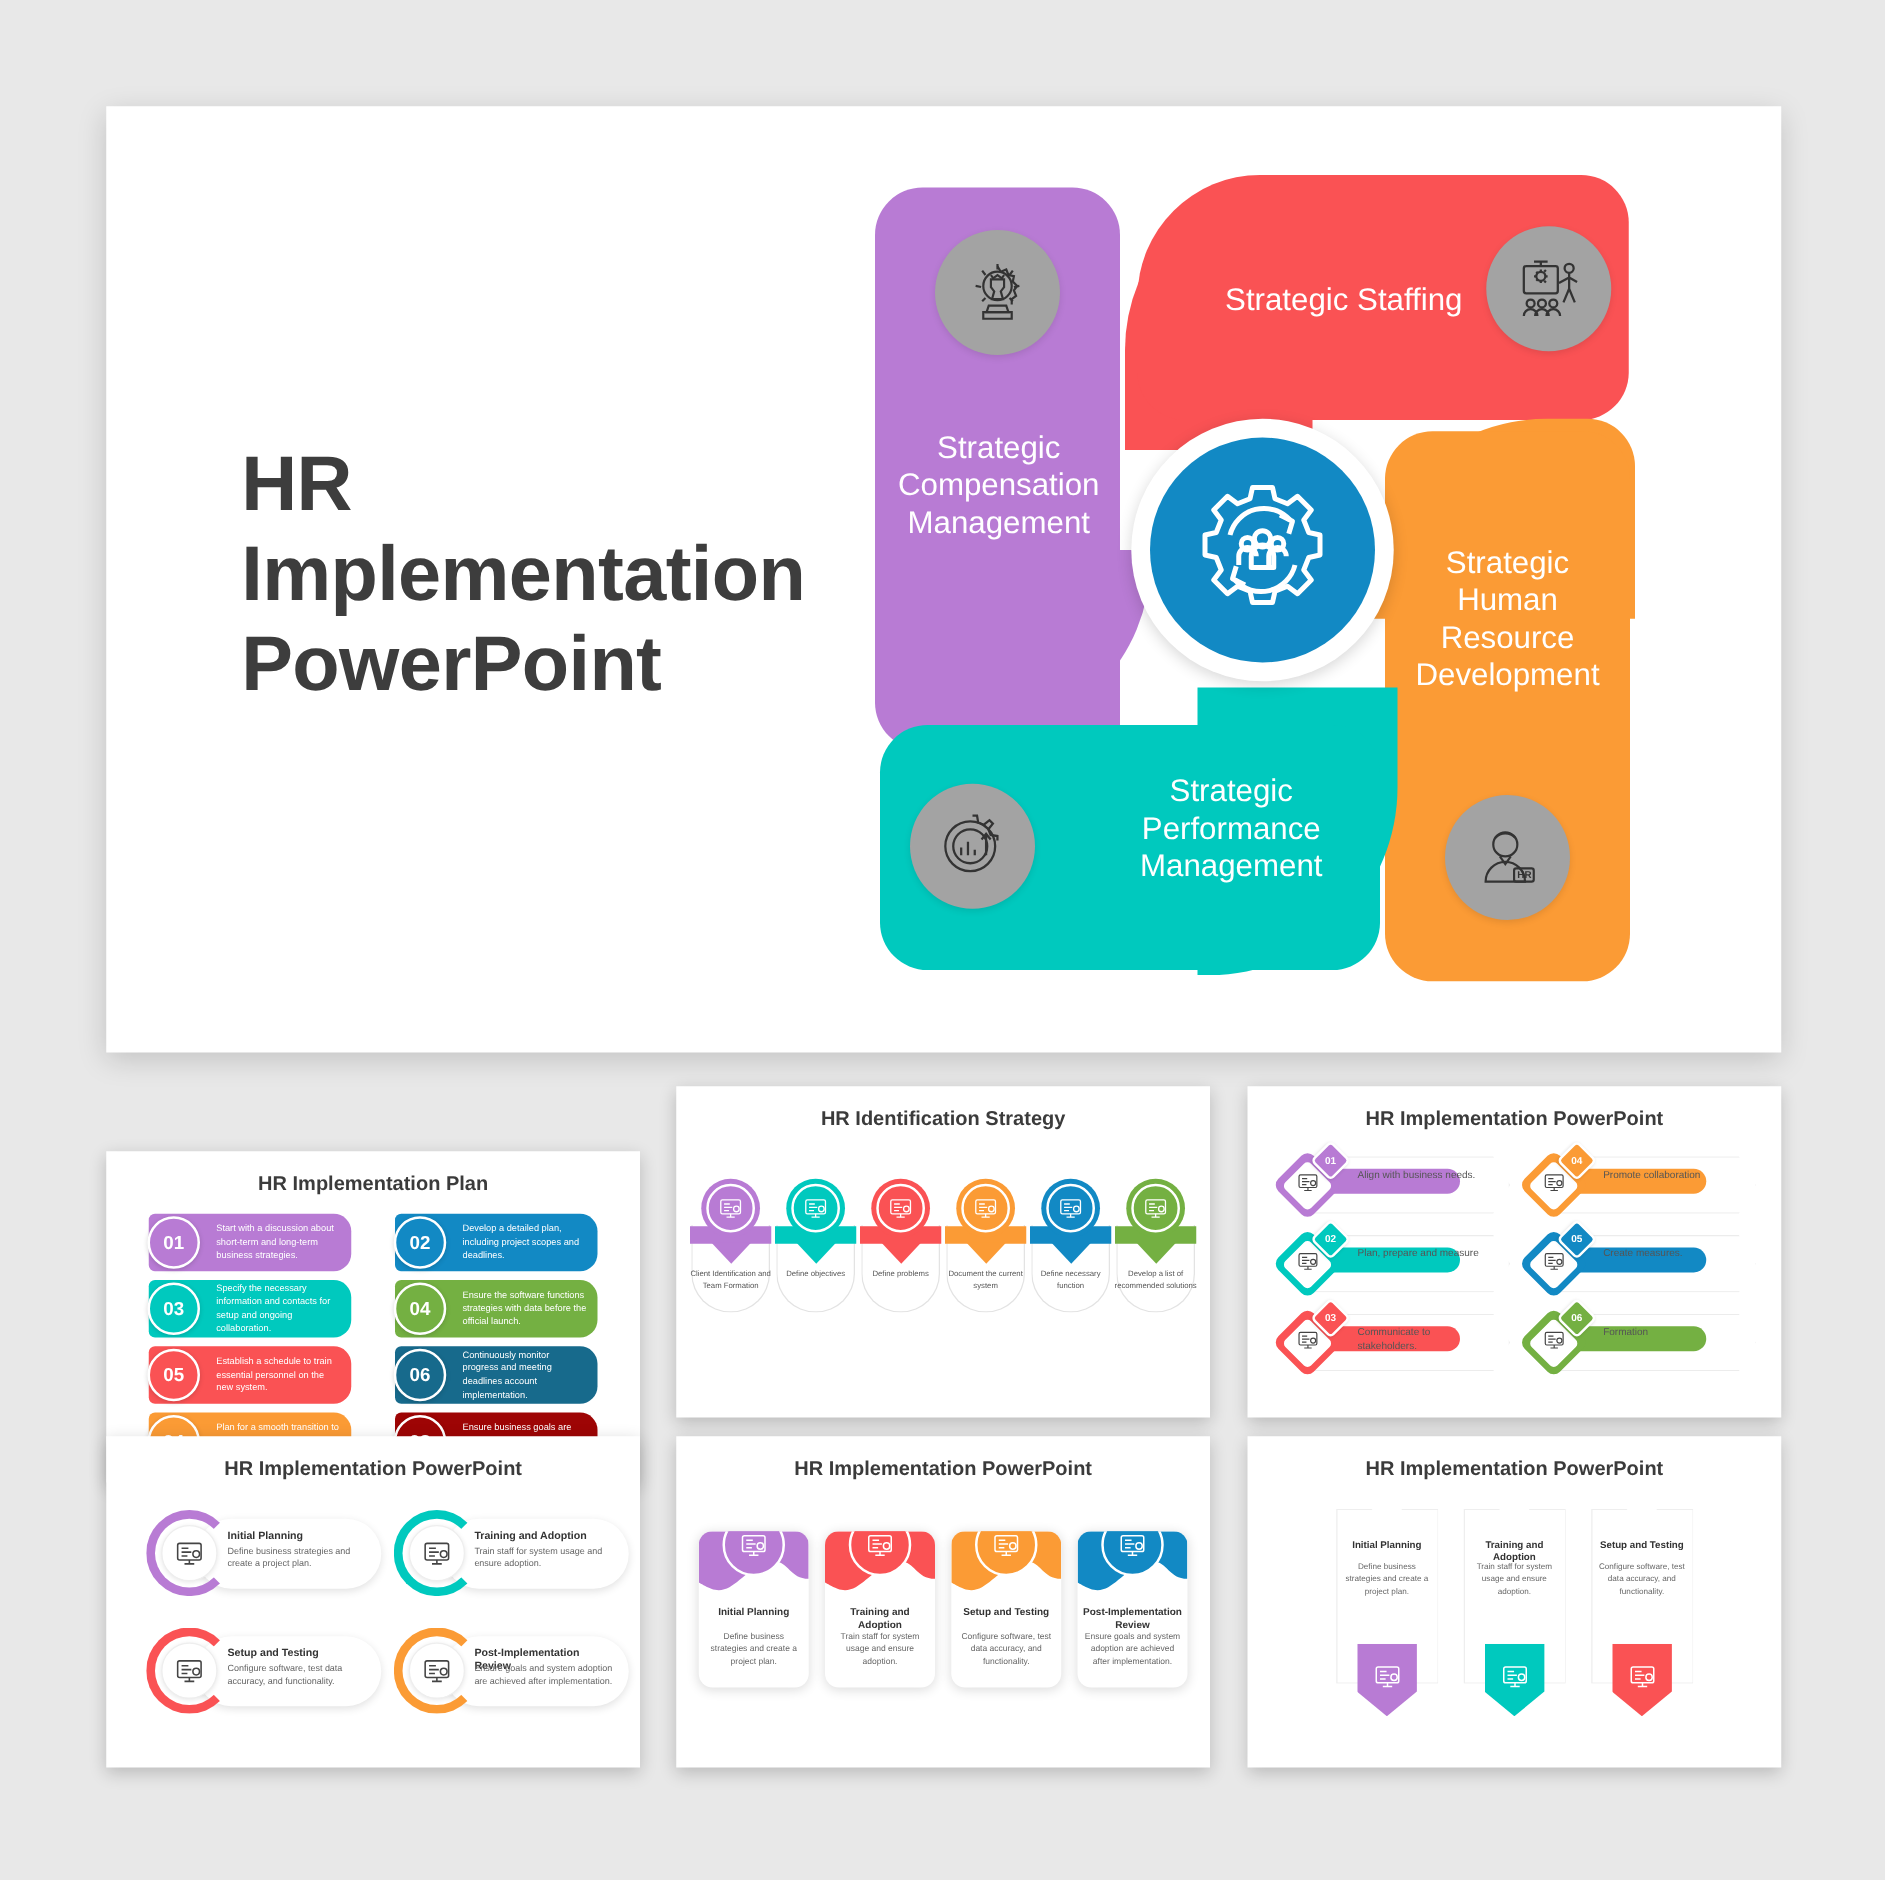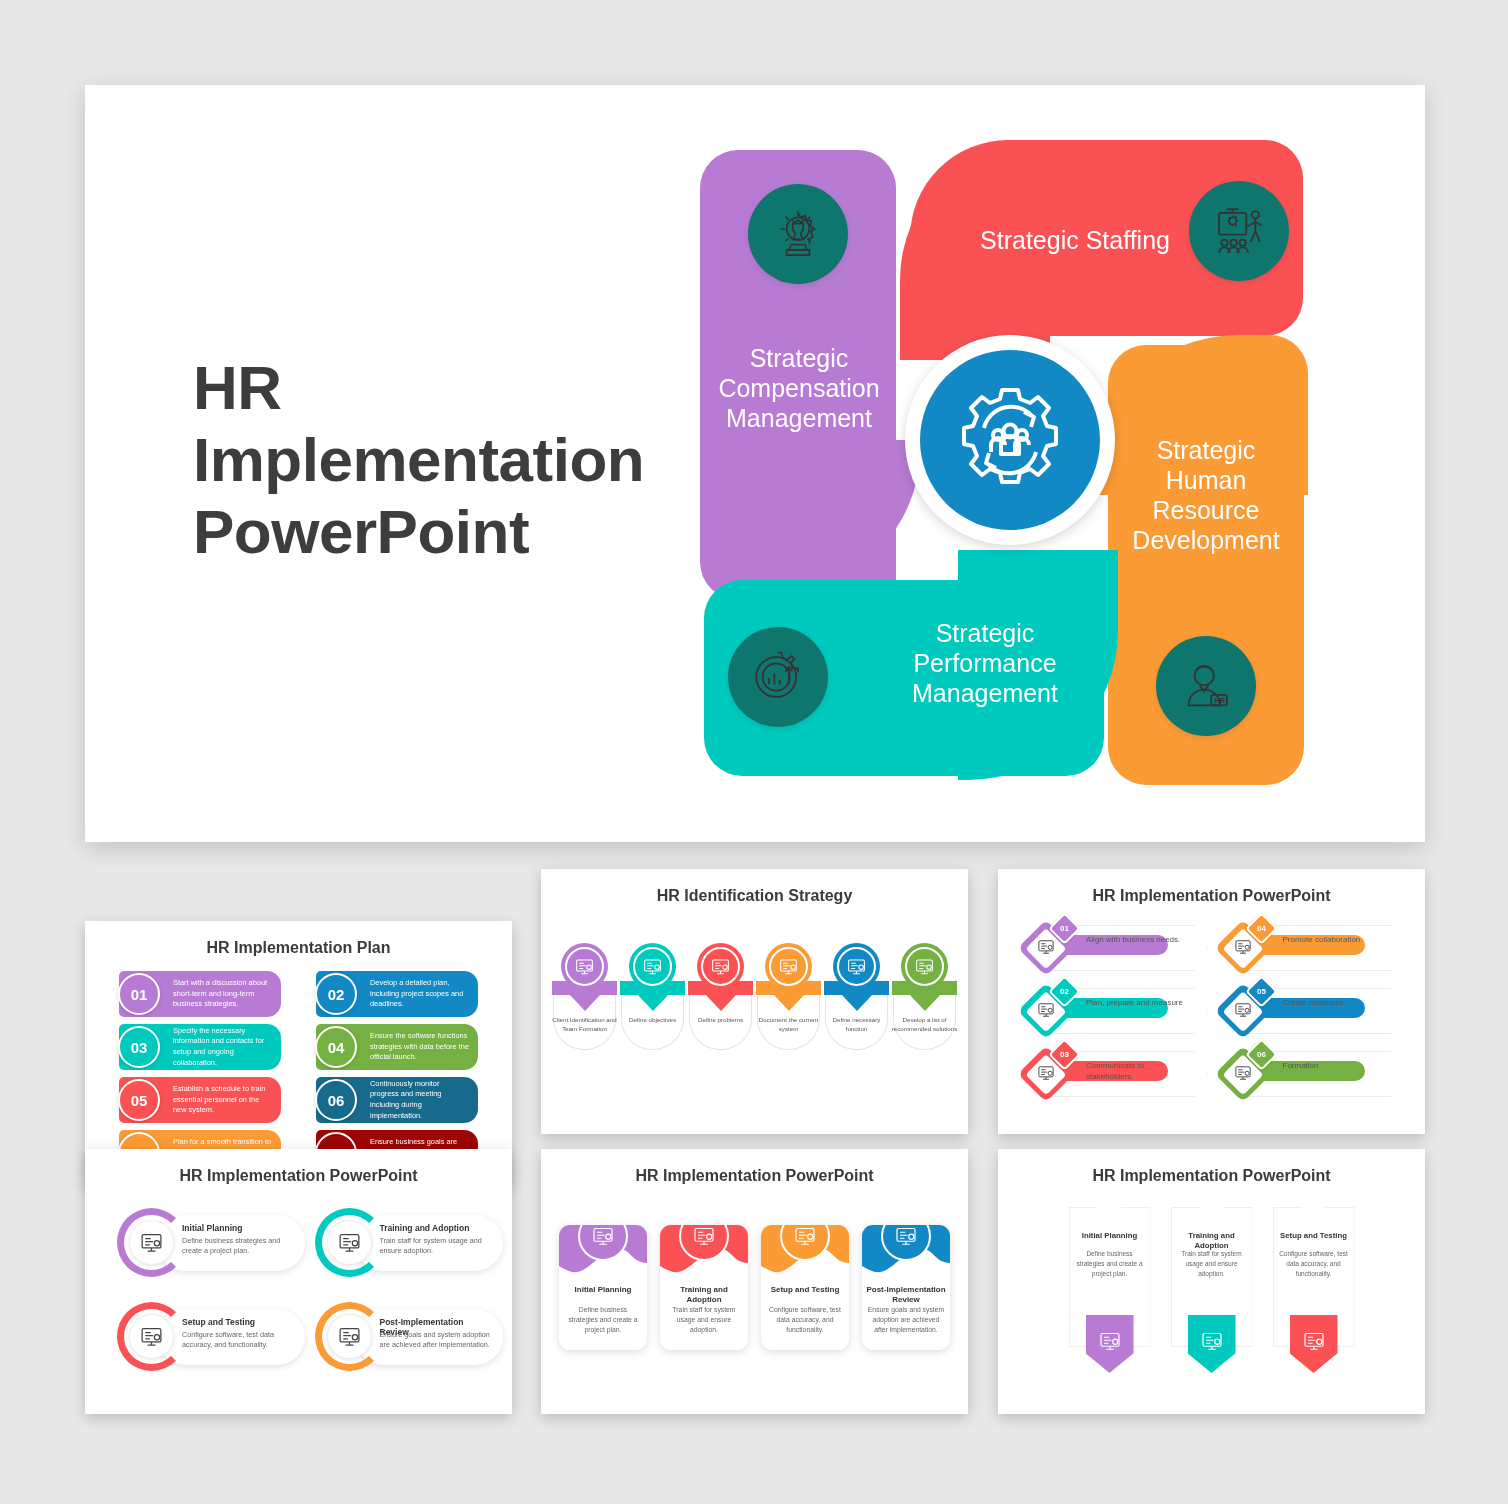--- a/index.html
+++ b/index.html
@@ -40,21 +40,21 @@
   .blade-label {
     position: absolute;
     font-size: 25px;
     line-height: 1.2;
     color: #ffffff;
     text-align: center;
     white-space: pre-line;
   }
   .icon-circle {
     position: absolute;
-    background: #0f766e;
+    background: #a3a3a3;
     border-radius: 50%;
     display: flex; align-items: center; justify-content: center;
     box-shadow: 0 2px 6px rgba(0,0,0,0.10);
   }
 
   
   .blade-purple {
     left: 0px; top: 10px;
     width: 196px; height: 390px;
     background: #b87bd4;
@@ -500,21 +500,21 @@
         <div class="pill" style="background: rgb(116, 176, 66);">
           <div class="pill-num" style="background:#74b042">04</div>
           <div class="pill-txt">Ensure the software functions strategies with data before the official launch.</div>
         </div>
         <div class="pill" style="background: rgb(250, 82, 84);">
           <div class="pill-num" style="background:#fa5254">05</div>
           <div class="pill-txt">Establish a schedule to train essential personnel on the new system.</div>
         </div>
         <div class="pill" style="background: rgb(23, 106, 140);">
           <div class="pill-num" style="background:#176a8c">06</div>
-          <div class="pill-txt">Continuously monitor progress and meeting including during implementation.</div>
+          <div class="pill-txt">Continuously monitor progress and meeting deadlines account implementation.</div>
         </div>
         <div class="pill" style="background: rgb(251, 155, 53);">
           <div class="pill-num" style="background:#fb9b35">04</div>
           <div class="pill-txt">Plan for a smooth transition to an account manager for ongoing support.</div>
         </div>
         <div class="pill" style="background: rgb(158, 5, 5);">
           <div class="pill-num" style="background:#9e0505">03</div>
           <div class="pill-txt">Ensure business goals are met and the system is setup adopted.</div>
         </div>
       </div>

